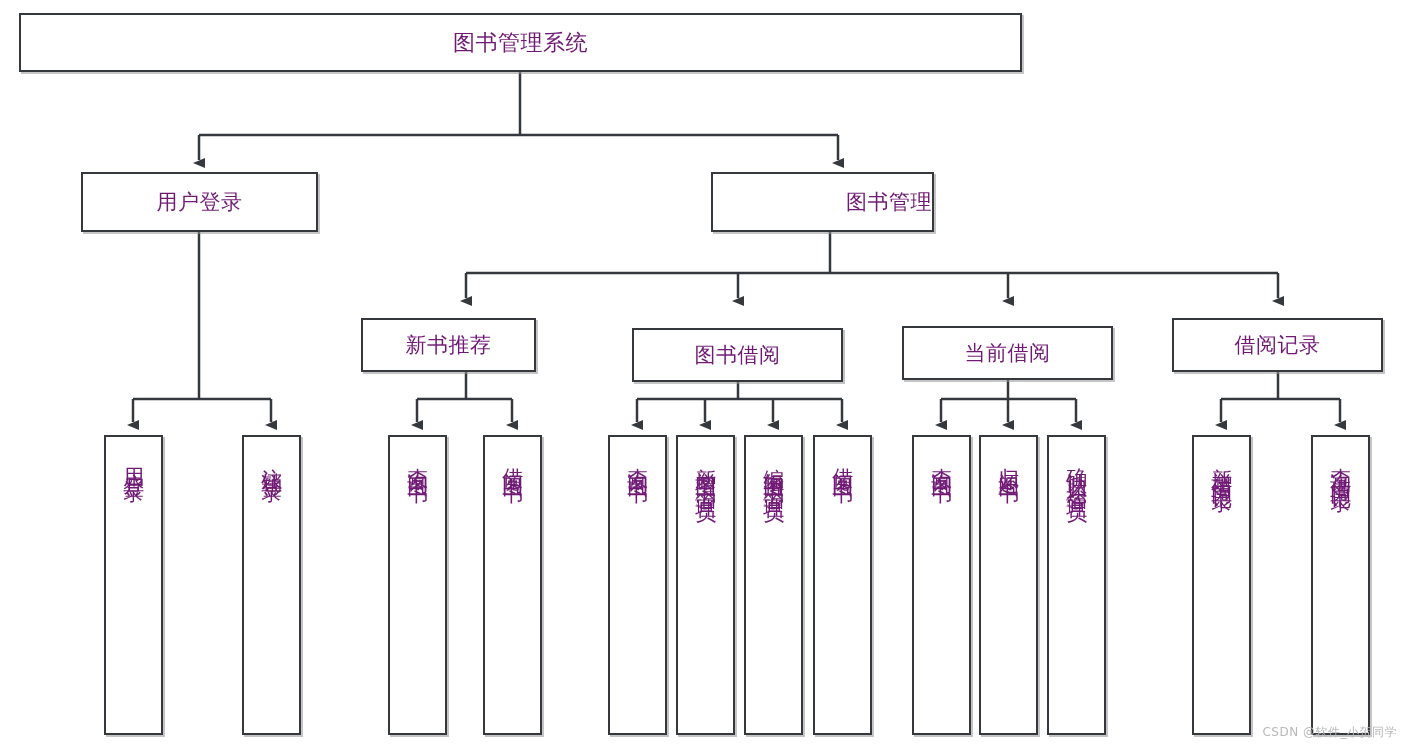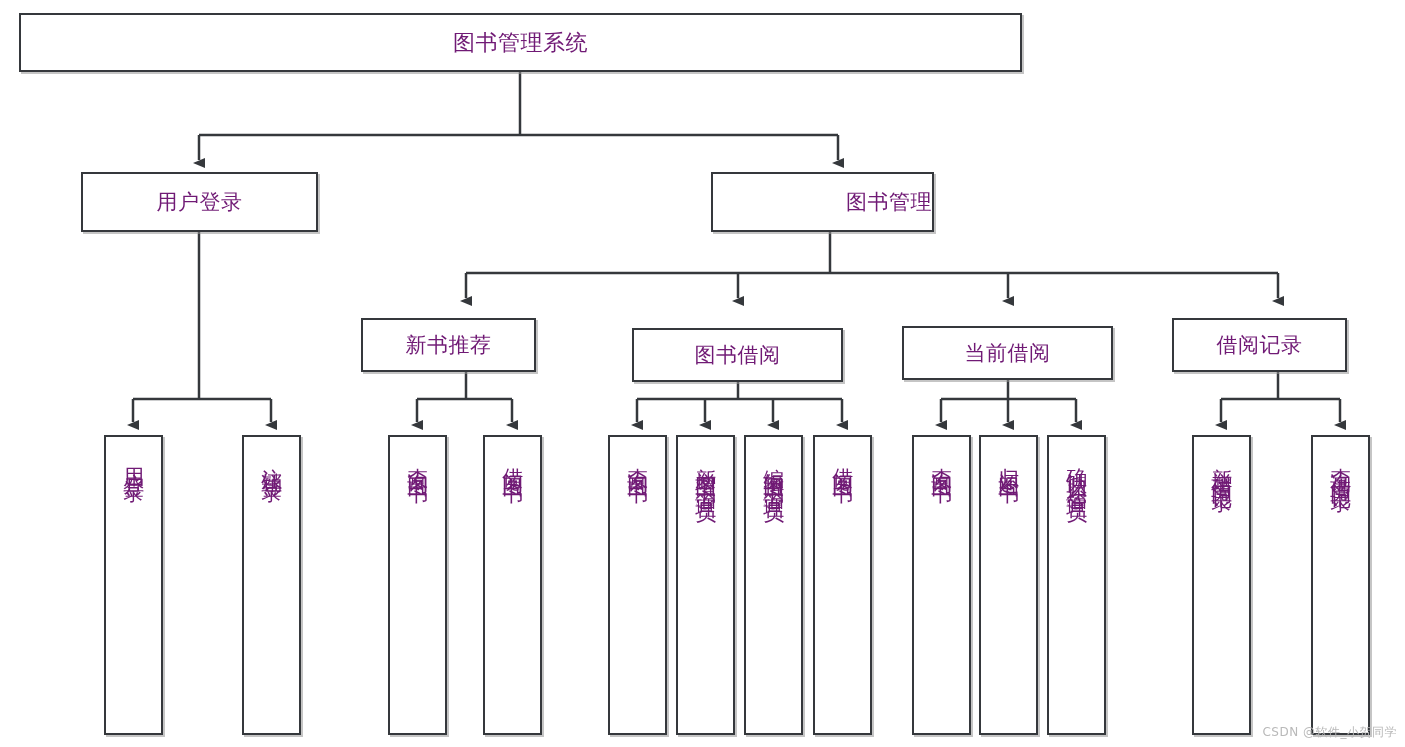--- a/index.html
+++ b/index.html
@@ -132,21 +132,21 @@
 
   <div class="node" style="left:361px;top:318px;width:175px;height:54px;">
     <span class="label">新书推荐</span>
   </div>
   <div class="node" style="left:632px;top:328px;width:211px;height:54px;">
     <span class="label">图书借阅</span>
   </div>
   <div class="node" style="left:902px;top:318px;width:211px;height:54px;margin-top:8px;">
     <span class="label">当前借阅</span>
   </div>
-  <div class="node" style="left:1172px;top:318px;width:175px;height:54px;">
+  <div class="node" style="left:1172px;top:318px;width:211px;height:54px;">
     <span class="label">借阅记录</span>
   </div>
 
   <div class="node vertical" style="left:104px;top:435px;width:59px;height:300px;">
     <span class="label">用户登录</span>
   </div>
   <div class="node vertical" style="left:242px;top:435px;width:59px;height:300px;">
     <span class="label">注销登录</span>
   </div>
 

